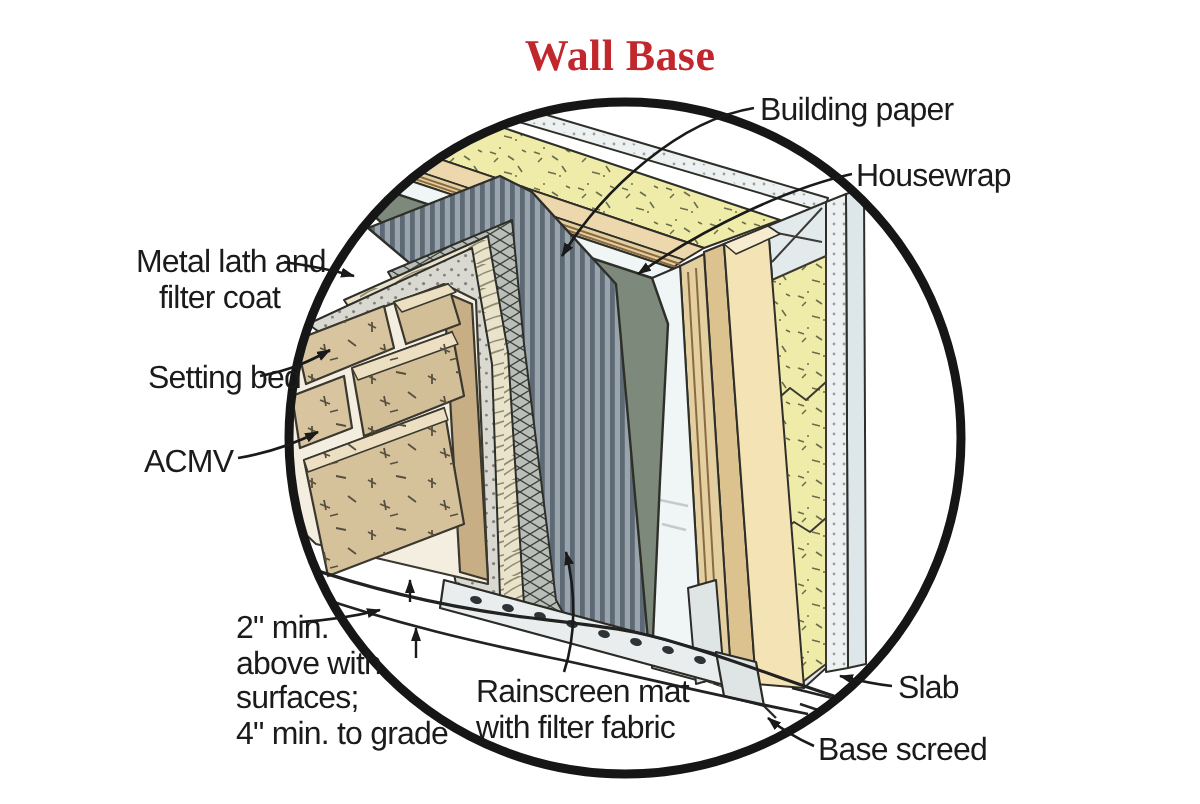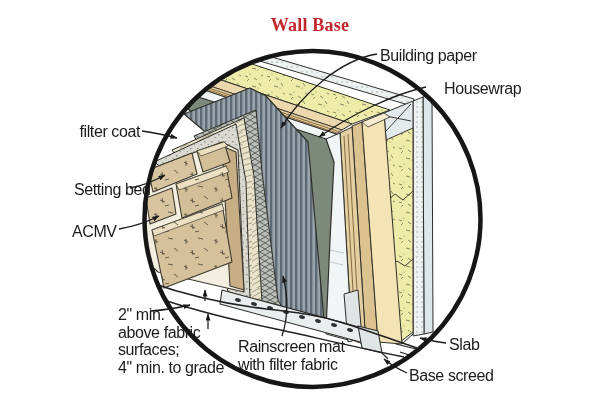--- a/index.html
+++ b/index.html
@@ -1,19 +1,19 @@
 <!DOCTYPE html>
 <html><head>
 <meta charset="utf-8">
 <style>
   html,body{margin:0;padding:0;background:#fff;}
   .stage{position:relative;width:600px;height:402px;background:#ffffff;overflow:hidden;
          font-family:"Liberation Sans",sans-serif;}
   .title{position:absolute;left:230px;top:15px;width:160px;text-align:center;
-         font-family:"Liberation Serif",serif;font-weight:bold;font-size:18px;
+         font-family:"Liberation Serif",serif;font-weight:bold;font-size:22px;
          letter-spacing:.2px;color:#c2272d;}
   .lbl{position:absolute;font-size:16px;line-height:18px;letter-spacing:-0.4px;
        color:#1b1b1b;white-space:nowrap;}
   .r{text-align:right;}
   .c{text-align:left;}
   .dim{line-height:17.5px;}
   svg{position:absolute;left:0;top:0;}
 </style>
 </head>
 <body>
@@ -171,33 +171,34 @@
       <path d="M282,336 C288,318 288,296 283,276" marker-end="url(#ah)"></path>
       <path d="M407,373 C398,369 390,364 384,359" marker-end="url(#ah)"></path>
       <path d="M446,343 C436,342 428,340 420,338" marker-end="url(#ah)"></path>
     </g>
   </svg>
 
   <div class="title">Wall Base</div>
 
   <div class="lbl" style="left:380px;top:47px;">Building paper</div>
 
-  <div class="lbl" style="left:444px;top:80px;">Housewrap</div>
+  <div class="lbl" style="left:428px;top:80px;">Housewrap</div>
 
   <div class="lbl r" style="left:68px;top:123px;width:72px;">
+    <div>Metal lath and</div>
     <div>filter coat</div>
   </div>
 
   <div class="lbl r" style="left:74px;top:181px;width:54px;text-align:right;">Setting bed</div>
 
   <div class="lbl r" style="left:72px;top:223px;width:44px;">ACMV</div>
 
   <div class="lbl dim" style="left:118px;top:306px;">
     <div>2" min.</div>
-    <div>above fabric</div>
+    <div>above with</div>
     <div>surfaces;</div>
     <div>4" min. to grade</div>
   </div>
 
   <div class="lbl c" style="left:238px;top:338px;width:80px;">
     <div>Rainscreen mat</div>
     <div>with filter fabric</div>
   </div>
 
   <div class="lbl" style="left:409px;top:367px;">Base screed</div>

